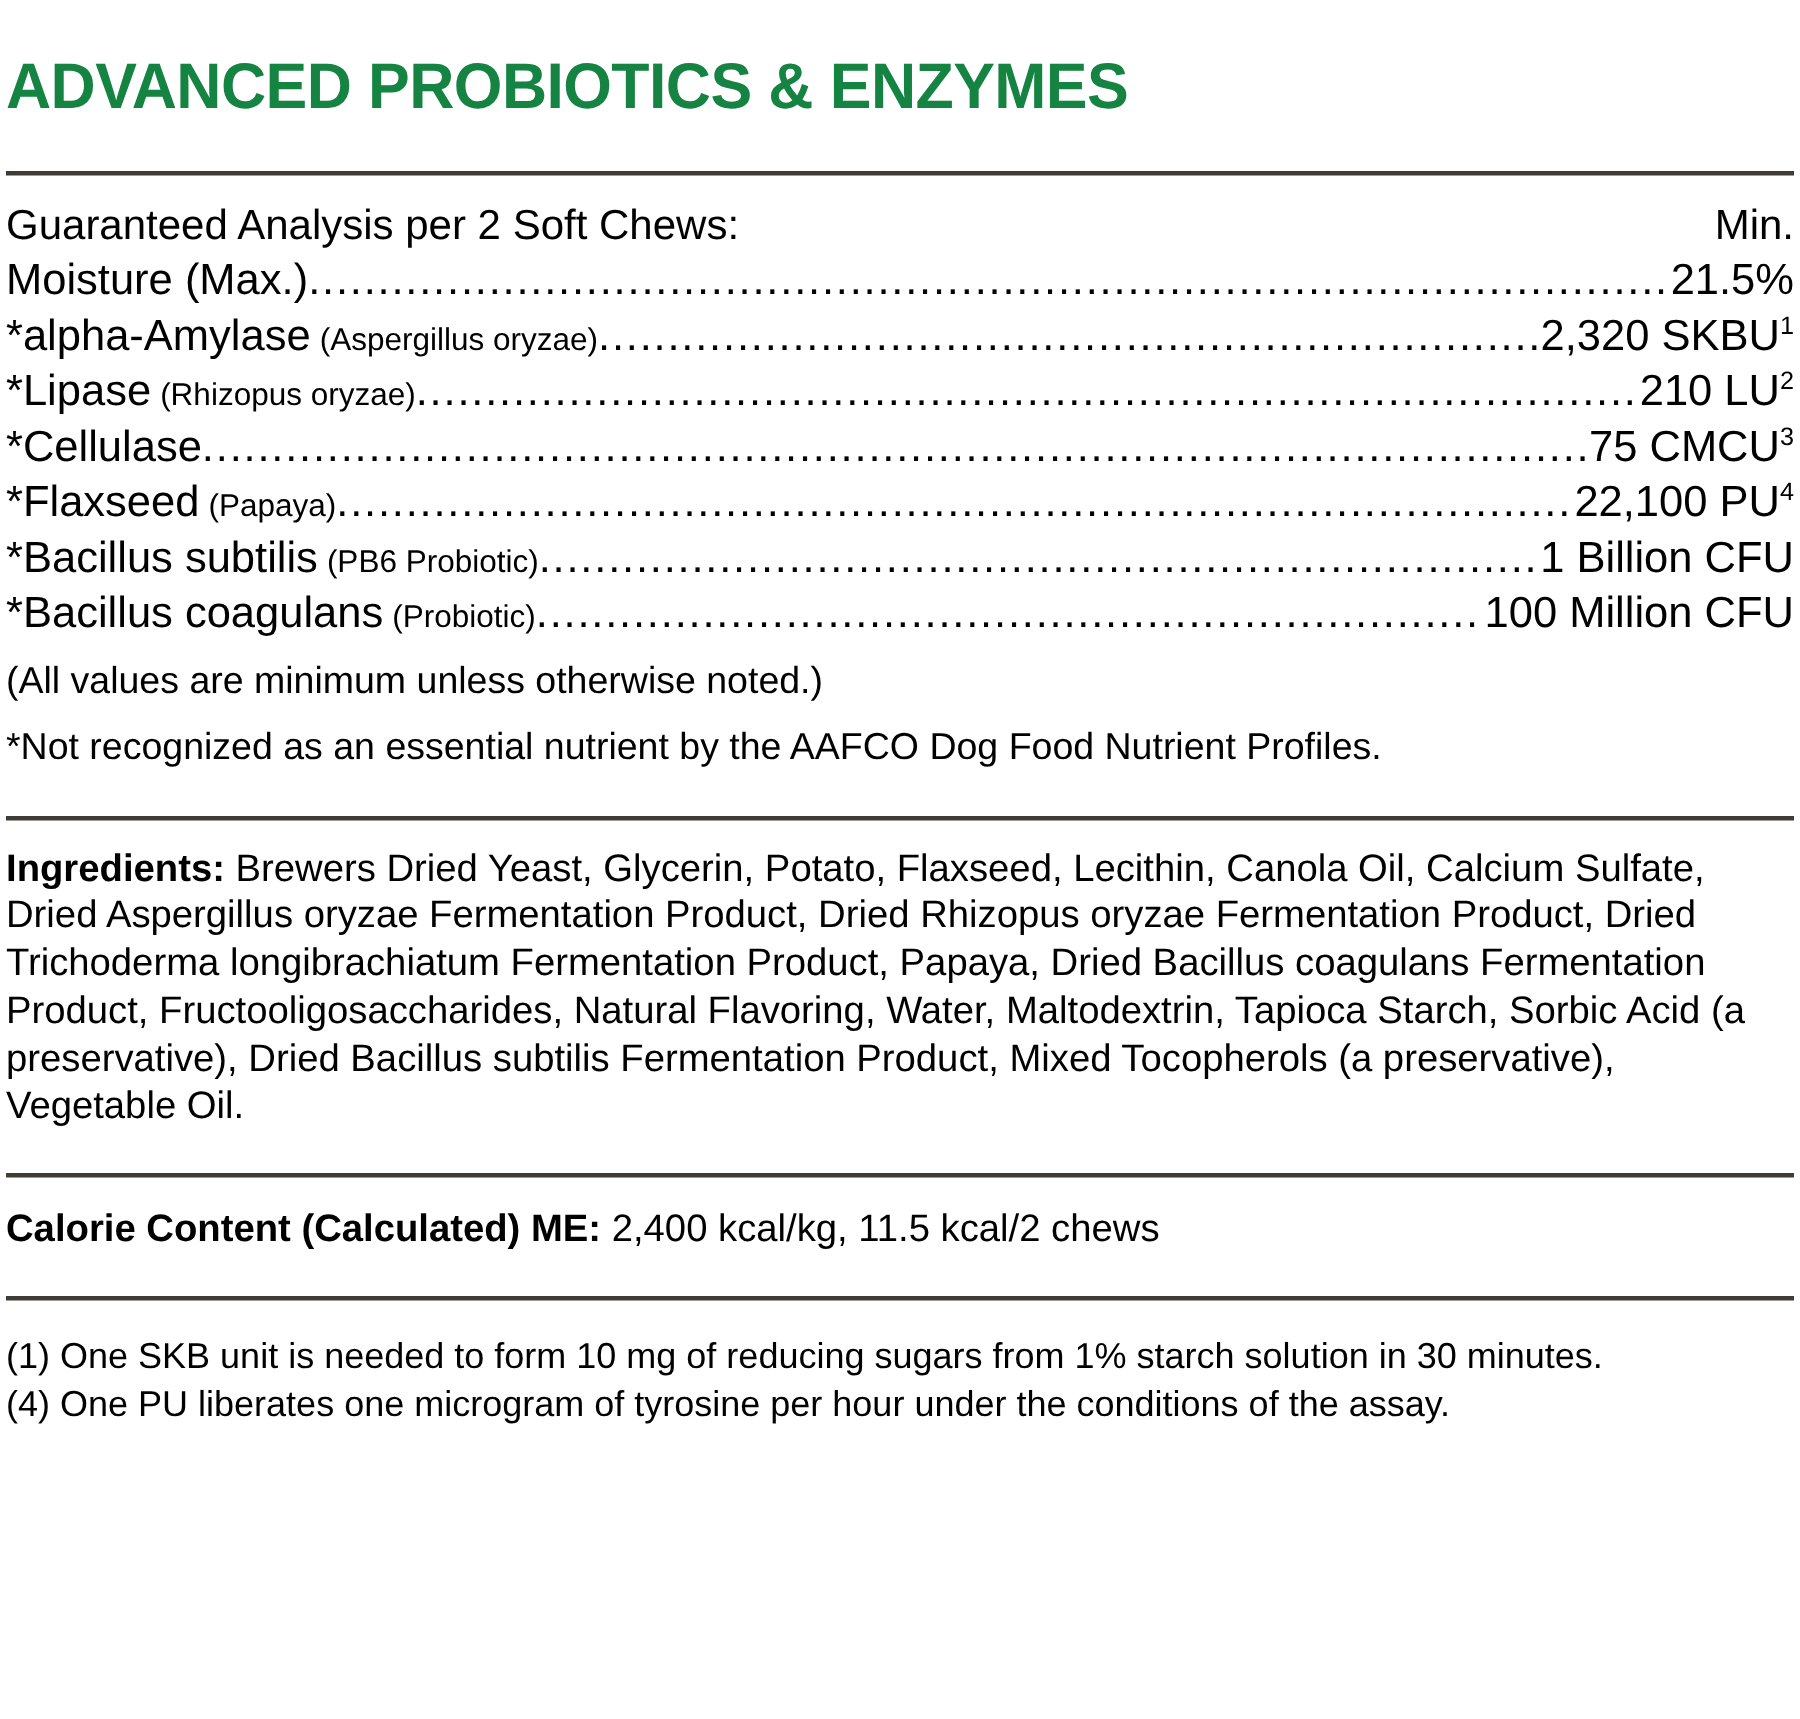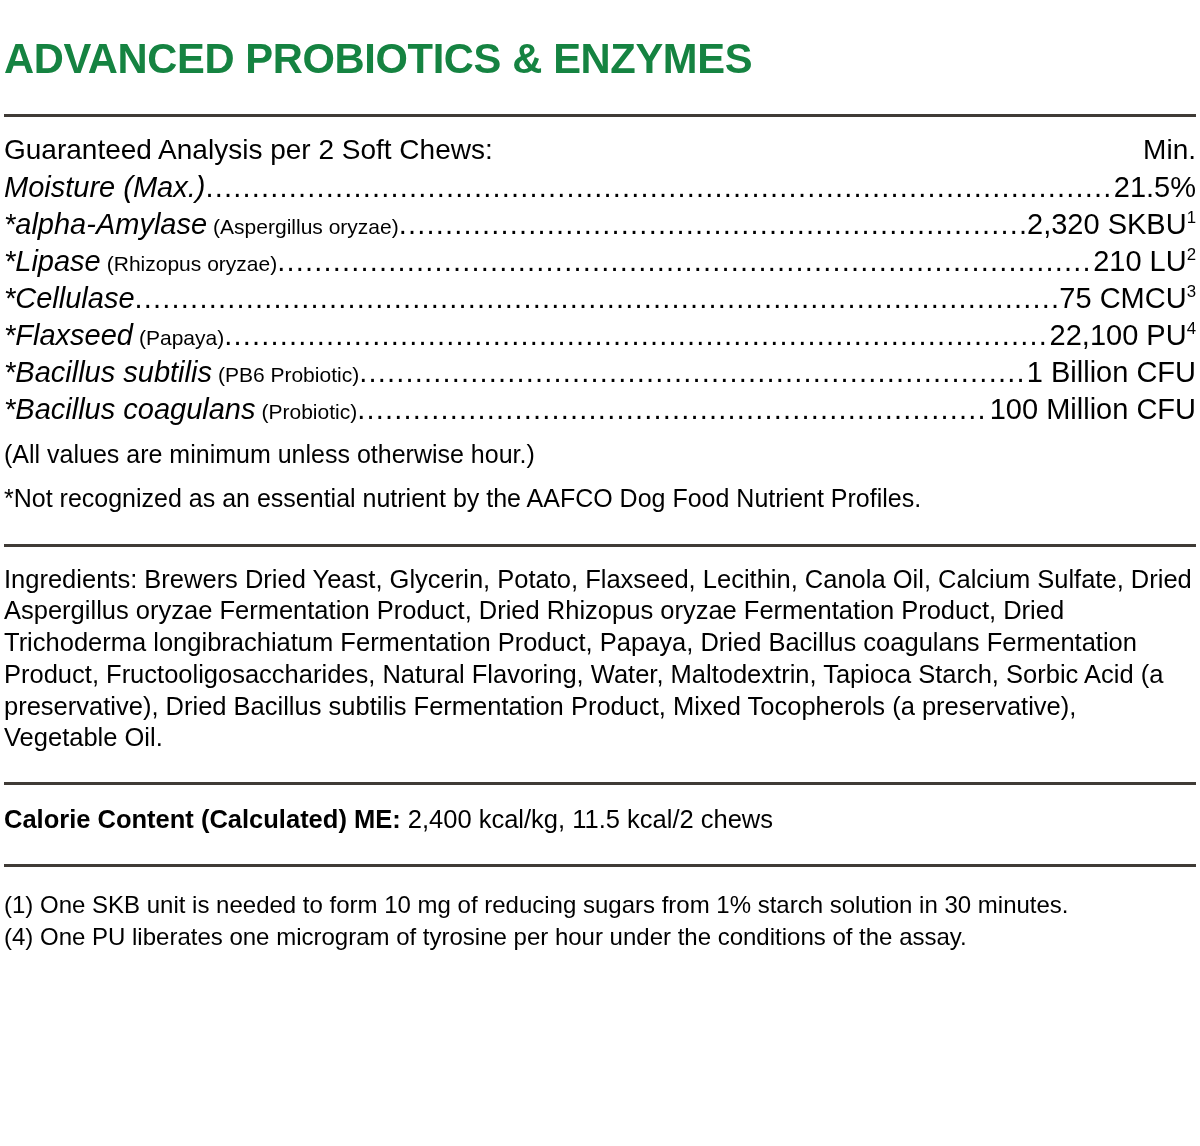--- a/index.html
+++ b/index.html
@@ -60,21 +60,21 @@
   }
 
   .ga-row {
     display: flex;
     align-items: baseline;
     font-size: 29px;
     line-height: 1.28;
     white-space: nowrap;
     overflow: hidden;
   }
-  .ga-name { flex: 0 0 auto; font-style: italic; }
+  .ga-name { flex: 0 0 auto; }
   .ga-sci {
     flex: 0 0 auto;
     font-size: 21px;
     padding-left: 6px;
   }
   .ga-leader {
     flex: 1 1 auto;
     overflow: hidden;
     white-space: nowrap;
     font-size: 29px;
@@ -98,21 +98,21 @@
   }
   .ga-note.second { margin-top: 12px; }
 
   
   .ingredients-block {
     margin-top: 17px;
     font-size: 25.5px;
     line-height: 1.245;
     text-align: left;
   }
-  .ingredients-label { font-weight: normal; }
+  .ingredients-label { font-weight: bold; }
 
   
   .calorie-block {
     margin-top: 19px;
     font-size: 25.5px;
     line-height: 1.25;
   }
   .calorie-label { font-weight: bold; }
 
   
@@ -177,21 +177,21 @@
           <span class="ga-val">1 Billion CFU</span>
         </div>
         <div class="ga-row">
           <span class="ga-name">*Bacillus coagulans</span>
           <span class="ga-sci">(Probiotic)</span>
           <span class="ga-leader">..............................................................................................................</span>
           <span class="ga-val">100 Million CFU</span>
         </div>
       </div>
 
-    <div class="ga-note">(All values are minimum unless otherwise hour.)</div>
+    <div class="ga-note">(All values are minimum unless otherwise noted.)</div>
 
     <div class="ga-note second">*Not recognized as an essential nutrient by the AAFCO Dog Food Nutrient Profiles.</div>
   </section>
 
   <div class="rule r-ga"></div>
 
   <section class="ingredients-block">
     <span class="ingredients-label">Ingredients:</span><span> Brewers Dried Yeast, Glycerin, Potato, Flaxseed, Lecithin, Canola Oil, Calcium Sulfate, Dried Aspergillus oryzae Fermentation Product, Dried Rhizopus oryzae Fermentation Product, Dried Trichoderma longibrachiatum Fermentation Product, Papaya, Dried Bacillus coagulans Fermentation Product, Fructooligosaccharides, Natural Flavoring, Water, Maltodextrin, Tapioca Starch, Sorbic Acid (a preservative), Dried Bacillus subtilis Fermentation Product, Mixed Tocopherols (a preservative), Vegetable Oil.</span>
   </section>
 

